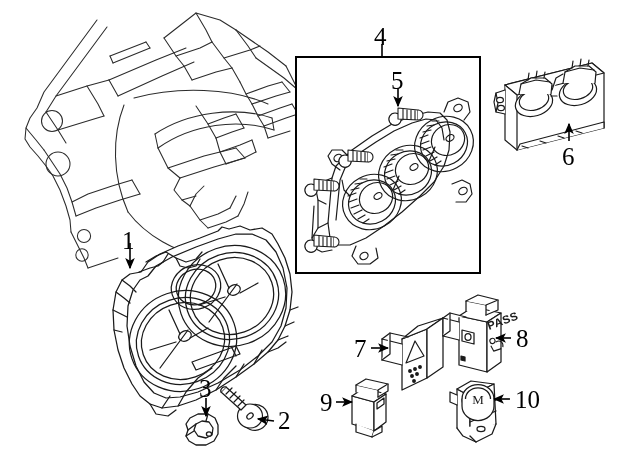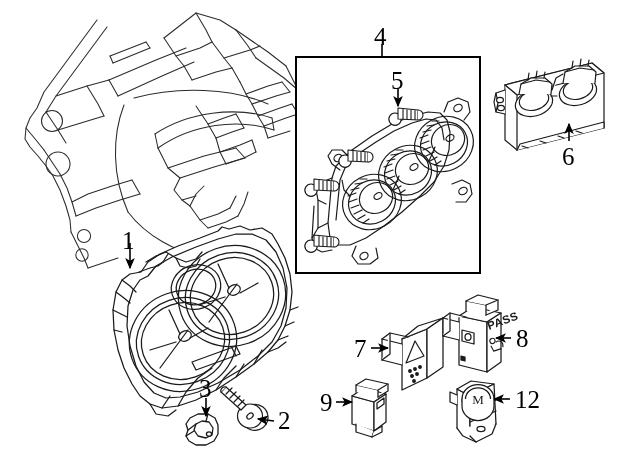--- a/index.html
+++ b/index.html
@@ -492,13 +492,13 @@
 
 <div class="callout" style="left:122px;top:228px;">1</div>
 <div class="callout" style="left:278px;top:408px;">2</div>
 <div class="callout" style="left:199px;top:376px;">3</div>
 <div class="callout" style="left:374px;top:24px;">4</div>
 <div class="callout" style="left:391px;top:68px;">5</div>
 <div class="callout" style="left:562px;top:144px;">6</div>
 <div class="callout" style="left:354px;top:336px;">7</div>
 <div class="callout" style="left:516px;top:326px;">8</div>
 <div class="callout" style="left:320px;top:390px;">9</div>
-<div class="callout" style="left:515px;top:387px;">12</div>
+<div class="callout" style="left:515px;top:387px;">10</div>
 
 </body></html>

